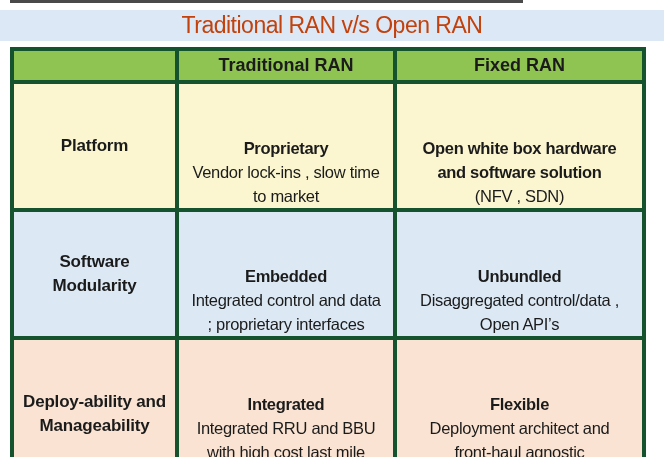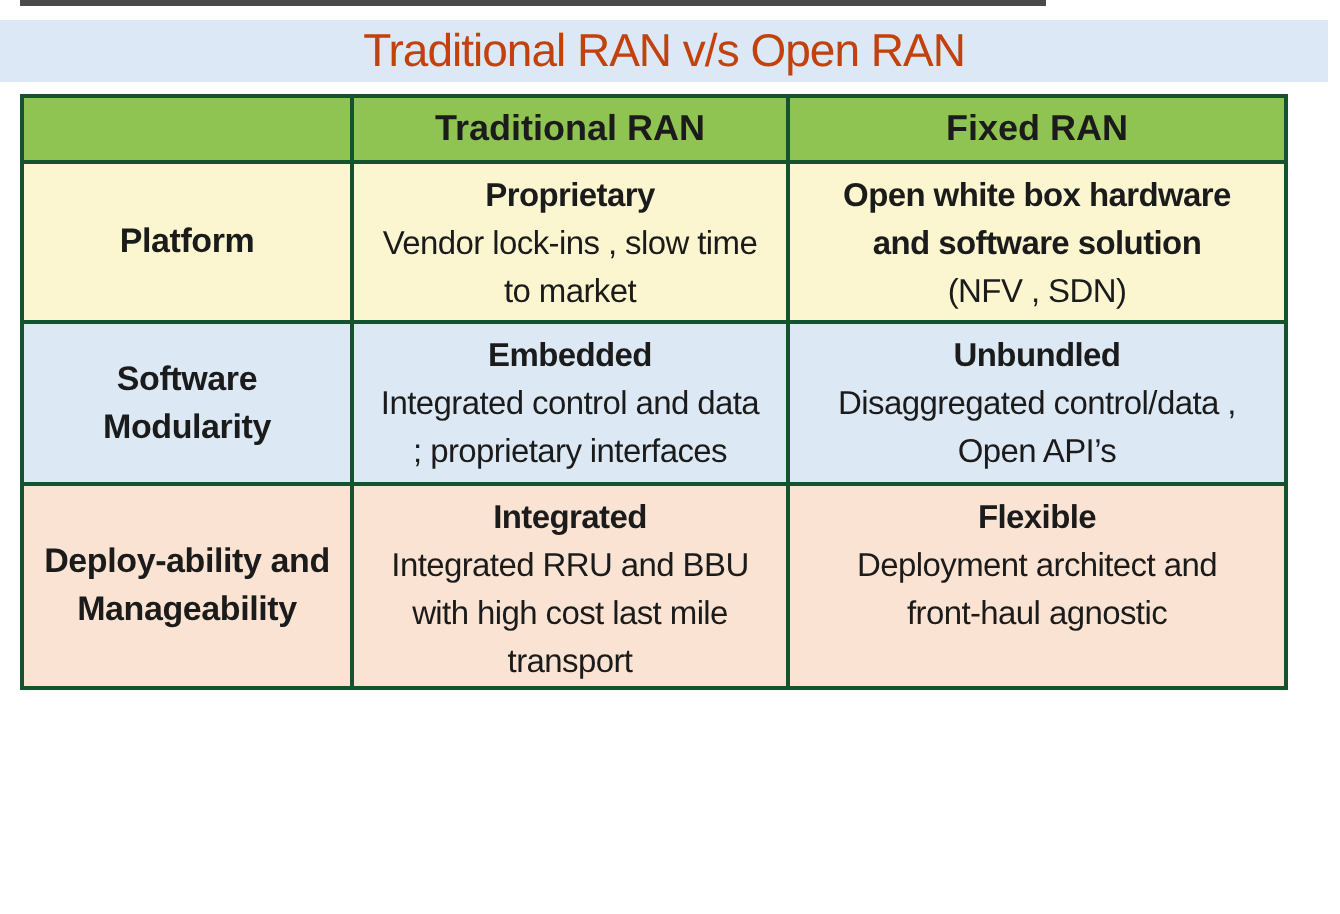--- a/index.html
+++ b/index.html
@@ -32,21 +32,21 @@
     color: #c2410c;
   }
   table.compare {
     position: absolute;
     left: 10px; top: 47px;
     width: 632px;
     border-collapse: collapse;
     table-layout: fixed;
   }
   table.compare td, table.compare th {
-    border: 2px solid #14532d;
+    border: 4px solid #14532d;
     overflow: hidden;
   }
   th.hdr {
     background: #90c452;
     height: 33px;
     font-size: 18px;
     font-weight: bold;
     text-align: center;
     vertical-align: middle;
   }
@@ -60,21 +60,21 @@
     letter-spacing: -0.2px;
   }
   td.data-cell {
     vertical-align: top;
     text-align: center;
     padding-top: 4px;
     font-size: 16.5px;
     line-height: 24px;
     letter-spacing: -0.3px;
   }
-  .kw { font-weight: bold; white-space: pre-line; }
+  .kw { font-weight: bold; white-space: pre-line; margin-top: 48px; }
   .detail { white-space: pre-line; }
   tr.row-platform      { height: 80px; }
   tr.row-platform td   { background: #fbf6d0; }
   tr.row-software      { height: 81px; }
   tr.row-software td   { background: #dce9f5; }
   tr.row-adaptability  { height: 105px; }
   tr.row-adaptability td { background: #f2f2f2; }
   tr.row-deployability { height: 99px; }
   tr.row-deployability td { background: #fae3d2; }
 </style>

